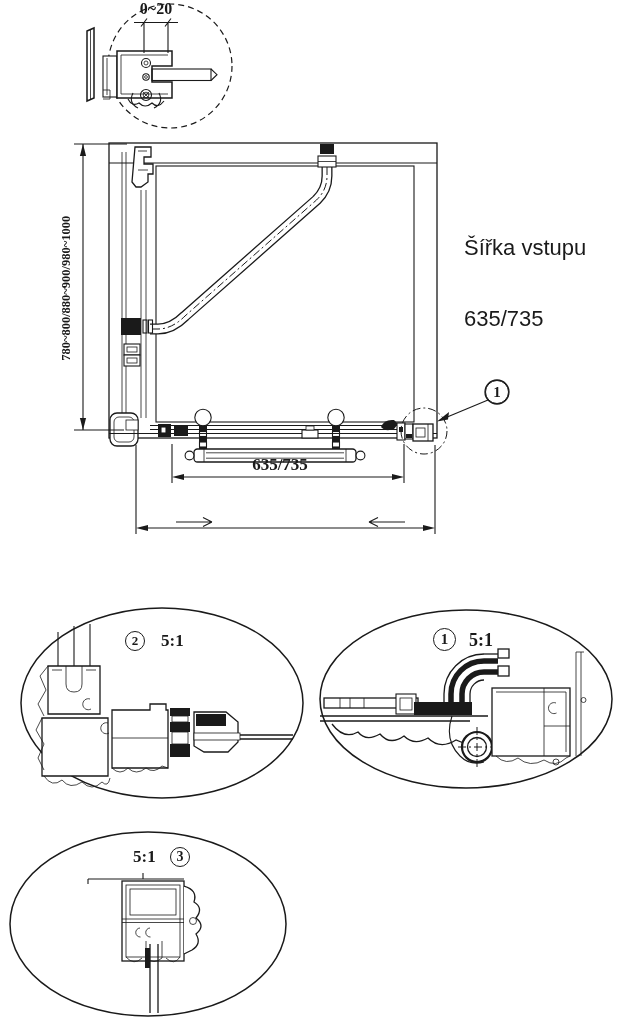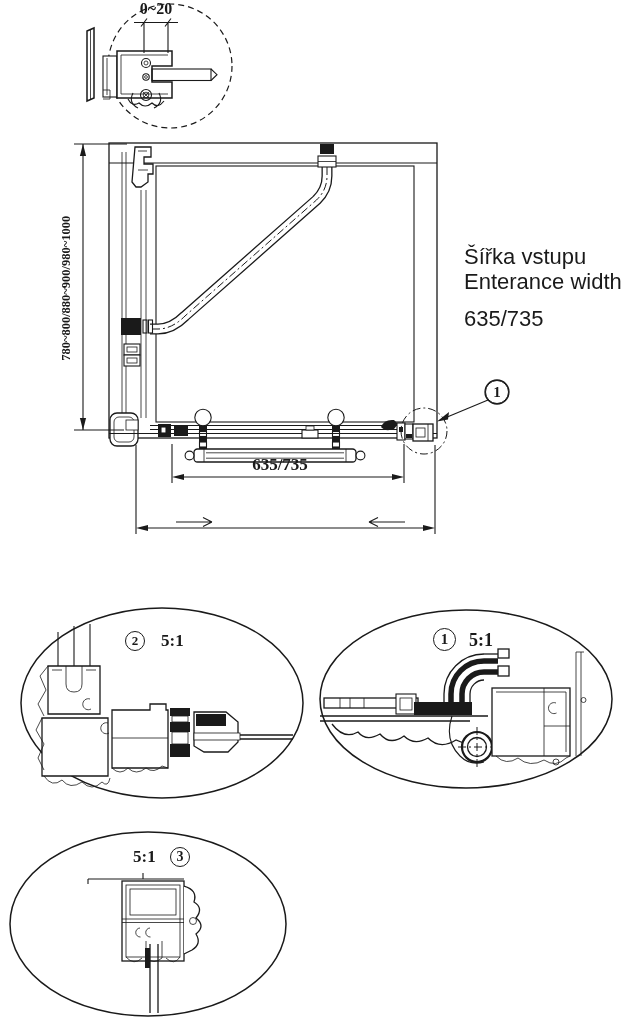--- a/index.html
+++ b/index.html
@@ -254,22 +254,21 @@
 
 <div class="txt dim" style="left:131px;top:1px;width:50px;text-align:center;font-size:16px;">0~20</div>
 
 <div class="txt dim" style="left:-94px;top:282px;width:320px;text-align:center;font-size:12.5px;transform:rotate(-90deg);">780~800/880~900/980~1000</div>
 
 <div class="txt dim" style="left:230px;top:456px;width:100px;text-align:center;font-size:17px;">635/735</div>
 
 
 <div class="circled" style="left:485px;top:380px;width:24px;height:24px;font-size:15px;">1</div>
 
-<div class="txt sans" style="left:464px;top:246px;">Šířka vstupu</div>
-<div class="txt sans" style="left:464px;top:271px;">Enterance width</div>
+<div class="txt sans" style="left:464px;top:237px;">Šířka vstupu</div>
 <div class="txt sans" style="left:464px;top:308px;">635/735</div>
 
 <div class="circled" style="left:125px;top:631px;width:20px;height:20px;font-size:13px;">2</div>
 <div class="txt dim" style="left:161px;top:632px;font-size:17px;">5:1</div>
 
 <div class="circled" style="left:433px;top:628px;width:23px;height:23px;font-size:15px;">1</div>
 <div class="txt dim" style="left:469px;top:631px;font-size:18px;">5:1</div>
 
 <div class="txt dim" style="left:133px;top:848px;font-size:17px;">5:1</div>
 <div class="circled" style="left:170px;top:847px;width:20px;height:20px;font-size:14px;">3</div>

